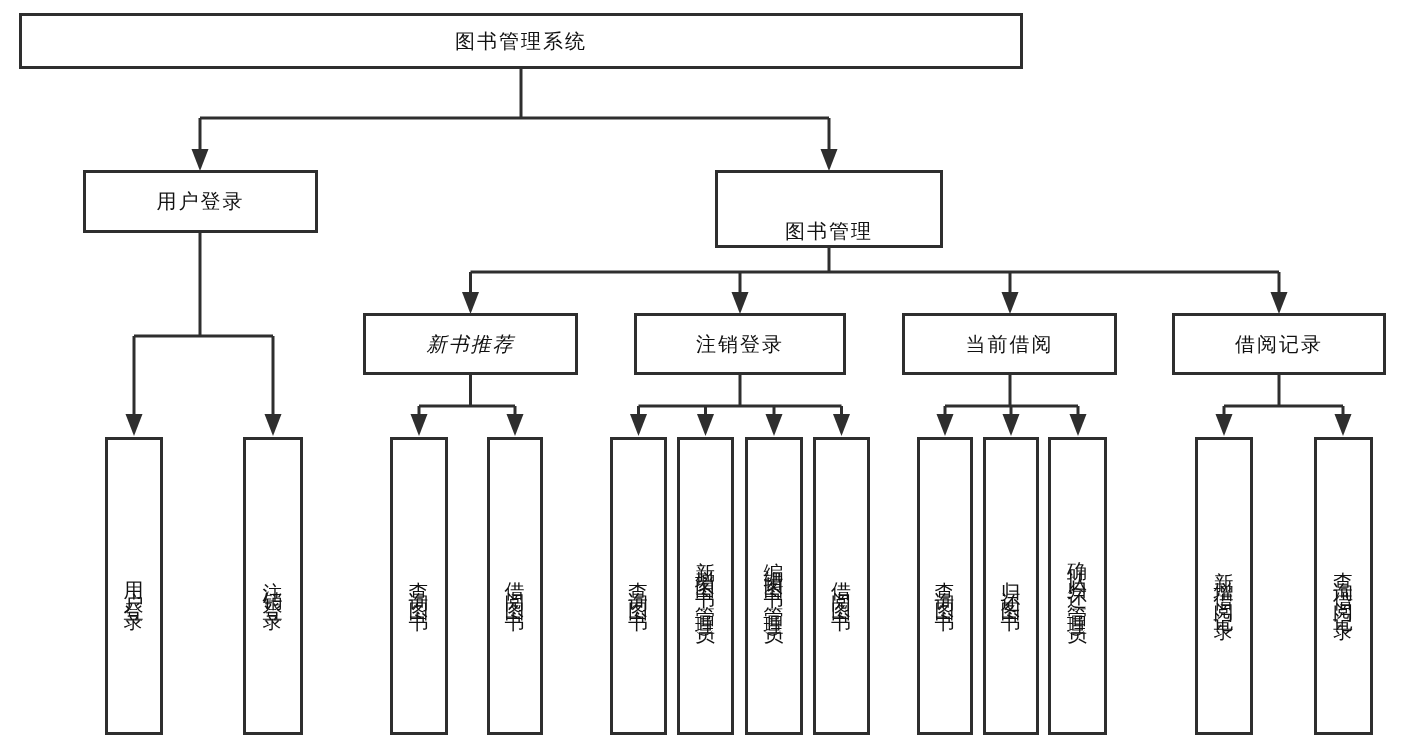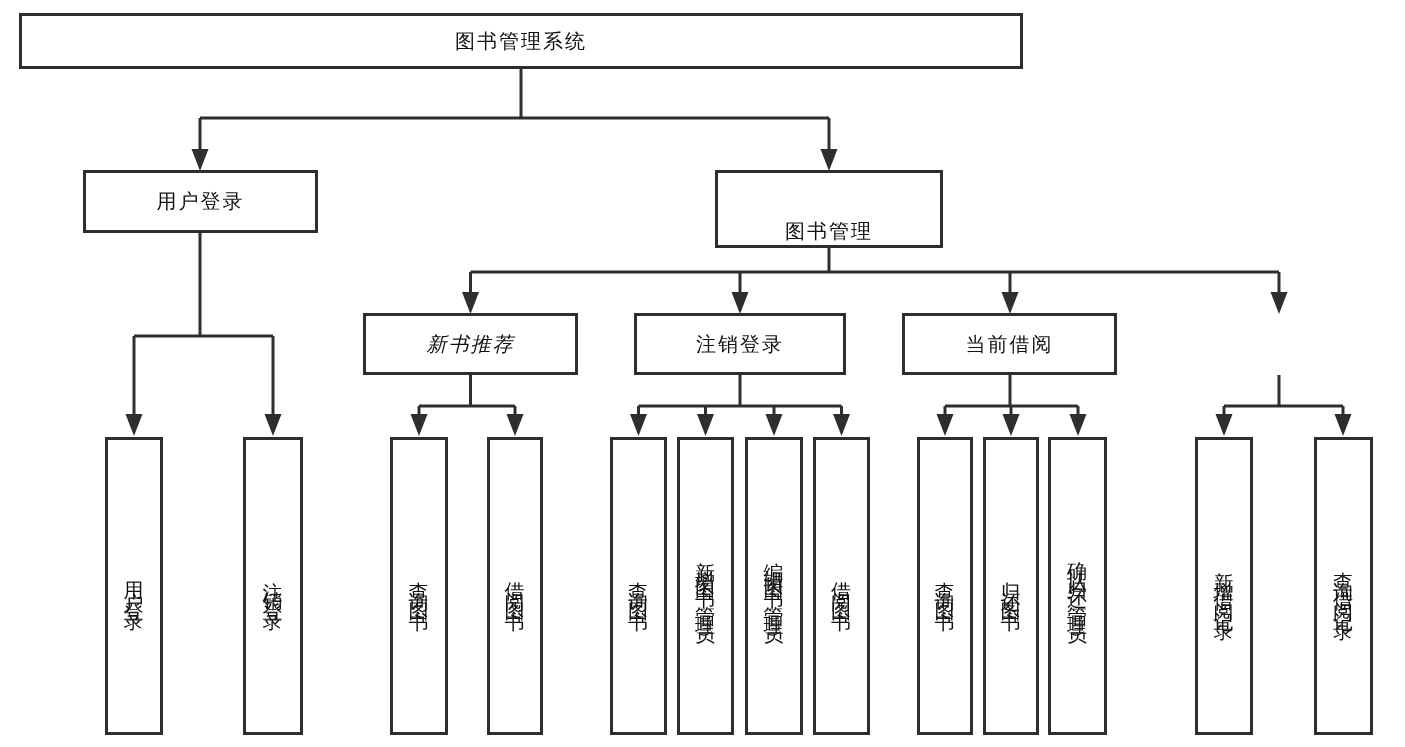--- a/index.html
+++ b/index.html
@@ -141,20 +141,23 @@
 
   <div class="box" style="left:363px; top:313px; width:215px; height:62px;font-style:italic;">
     <span class="hlabel">新书推荐</span>
   </div>
   <div class="box" style="left:634px; top:313px; width:212px; height:62px;">
     <span class="hlabel">注销登录</span>
   </div>
   <div class="box" style="left:902px; top:313px; width:215px; height:62px;text-align:right;">
     <span class="hlabel">当前借阅</span>
   </div>
+  <div class="box" style="left:1172px; top:313px; width:214px; height:62px;">
+    <span class="hlabel">借阅记录</span>
+  </div>
 
   <div class="box" style="left:105px; top:437px; width:58px; height:298px;">
     <span class="vlabel">用户登录</span>
   </div>
   <div class="box" style="left:243px; top:437px; width:60px; height:298px;">
     <span class="vlabel">注销登录</span>
   </div>
 
   <div class="box" style="left:390px; top:437px; width:58px; height:298px;">
     <span class="vlabel">查询图书</span>

